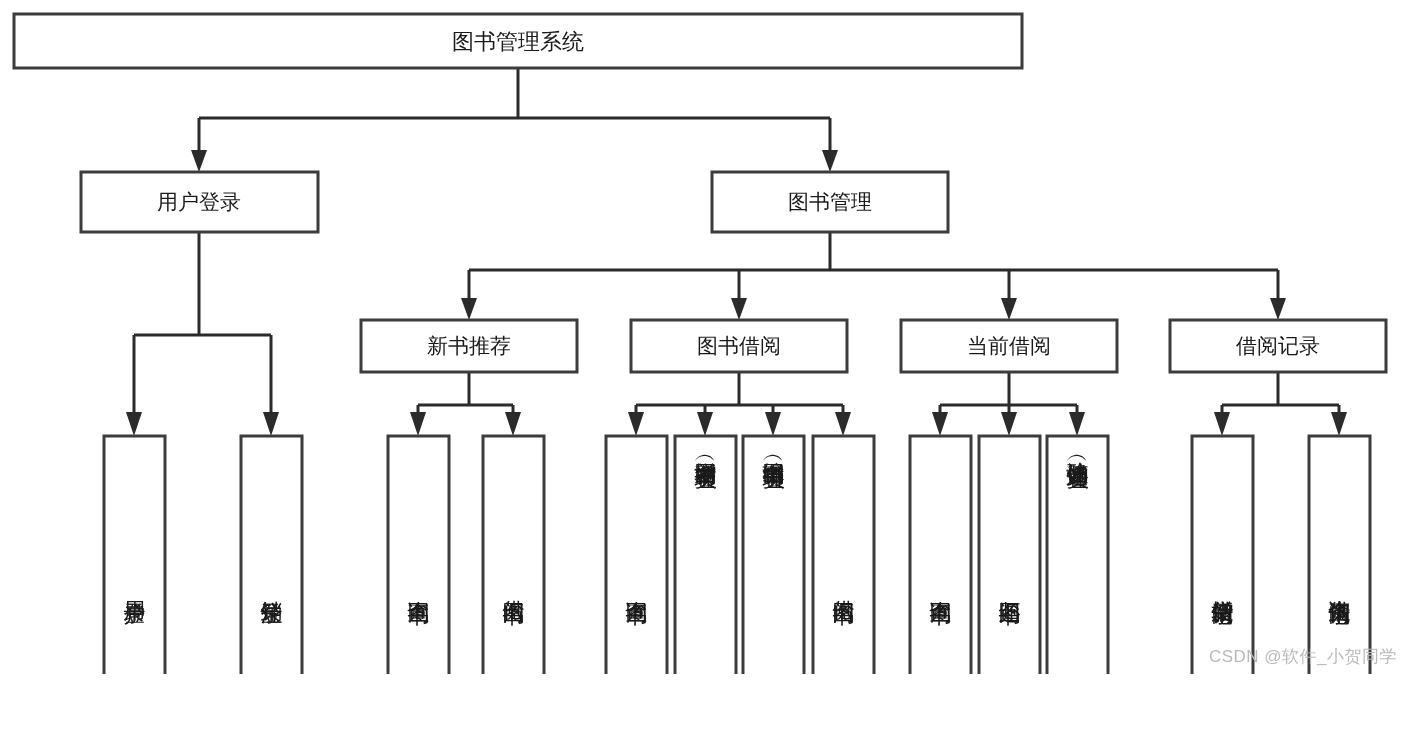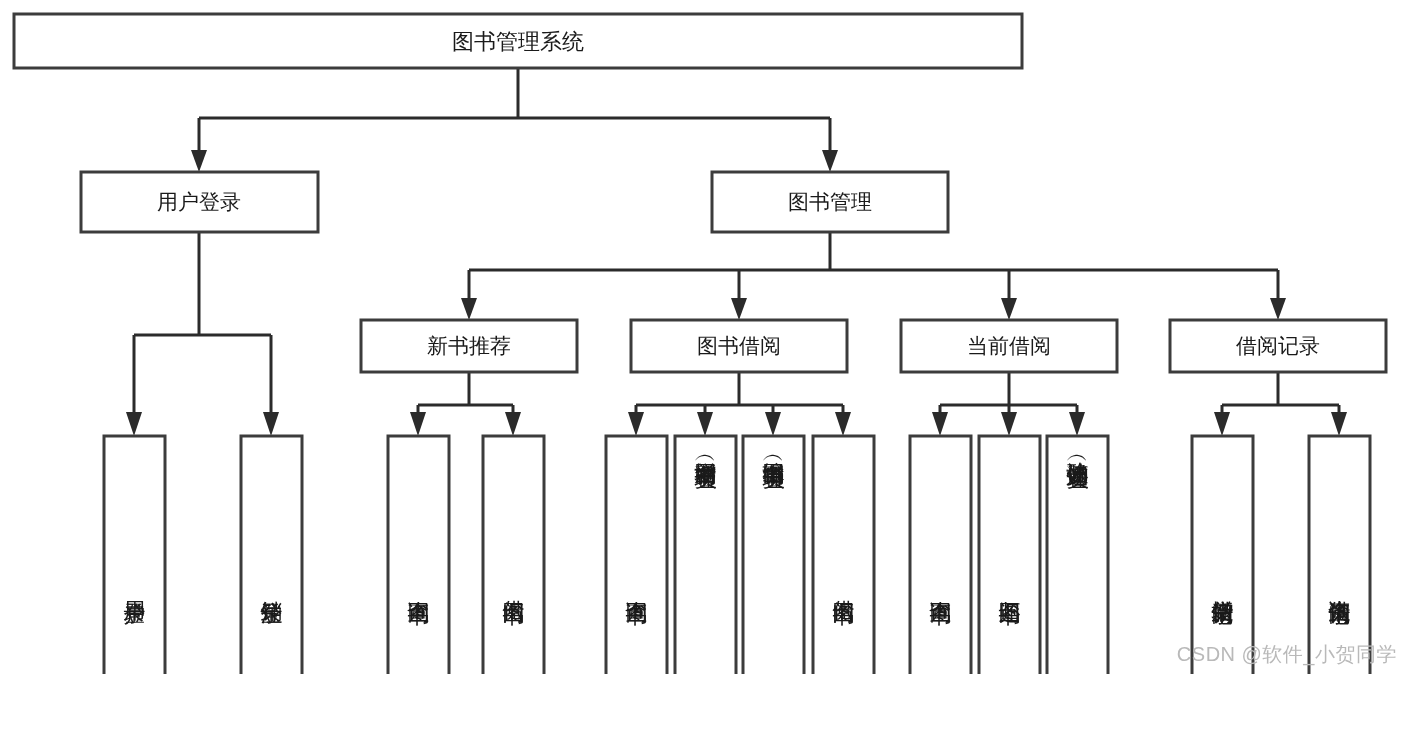--- a/index.html
+++ b/index.html
@@ -70,21 +70,21 @@
     color: #1a1a1a;
     letter-spacing: 1px;
     white-space: nowrap;
     text-align: center;
   }
   .watermark {
     position: absolute;
     right: 8px;
     bottom: 6px;
     font-family: "Liberation Sans", "DejaVu Sans", sans-serif;
-    font-size: 20px;
+    font-size: 17px;
     color: #b9b9b9;
     letter-spacing: 0.5px;
     white-space: nowrap;
   }
 </style>
 </head>
 <body>
 
 <div id="stage">
 

